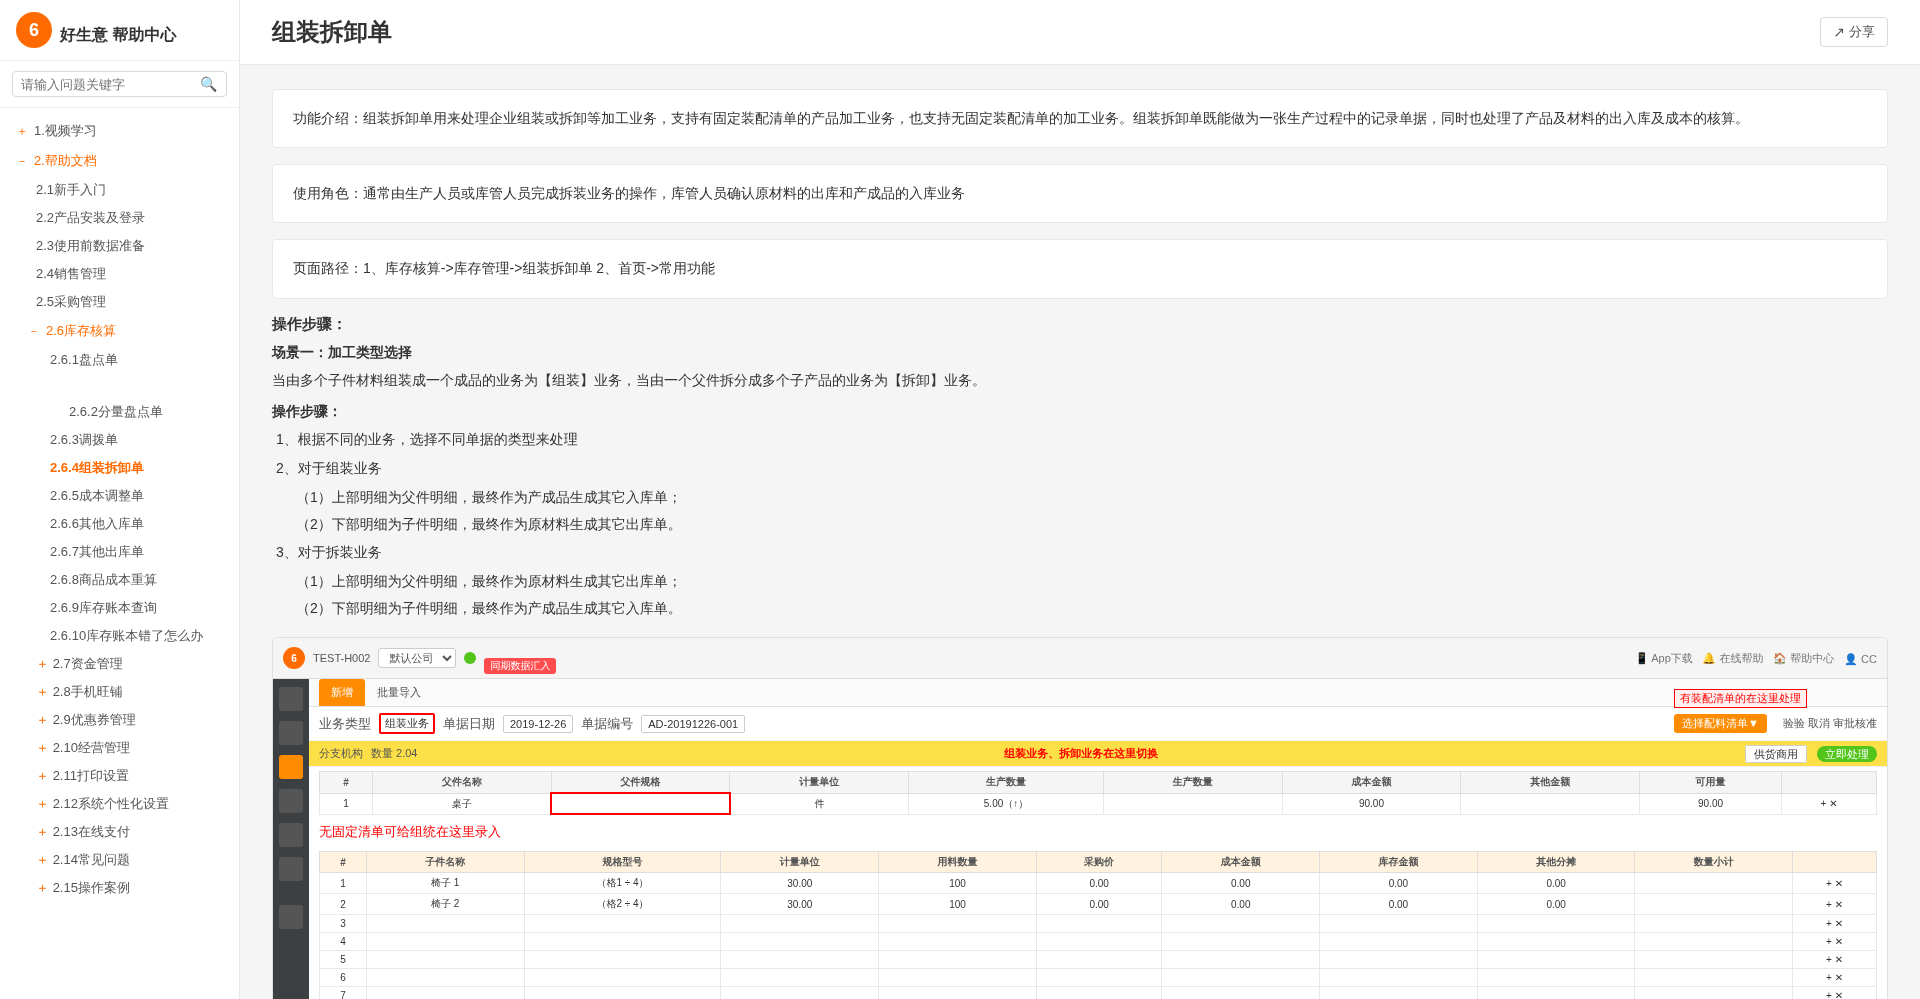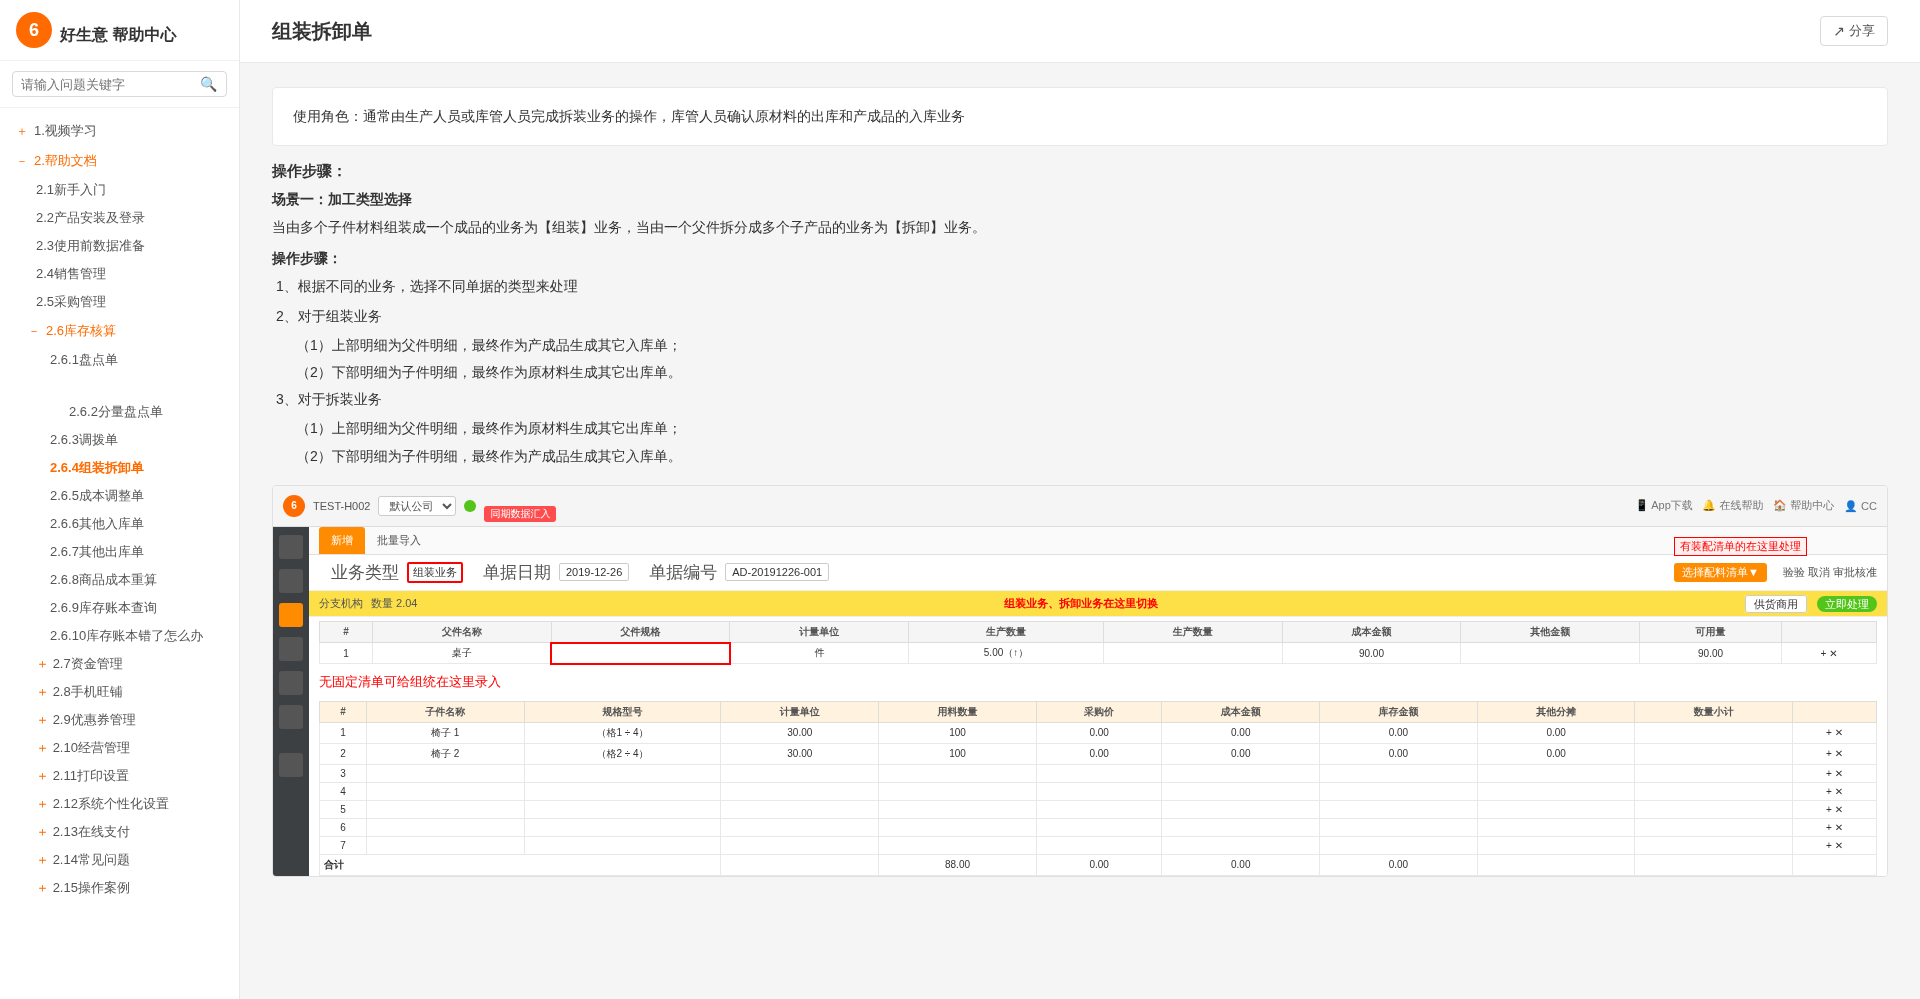--- a/index.html
+++ b/index.html
@@ -74,21 +74,21 @@
       background: #f5f5f5;
       display: flex;
       flex-direction: column;
     }
     .main-header {
       background: #fff;
       padding: 16px 32px;
       border-bottom: 1px solid #e8e8e8;
       display: flex; align-items: center; justify-content: space-between;
     }
-    .page-title { font-size: 20px; font-weight: bold; color: #333; }
+    .page-title { font-size: 24px; font-weight: bold; color: #333; }
     .share-btn {
       display: flex; align-items: center; gap: 4px;
       border: 1px solid #d9d9d9; border-radius: 4px;
       padding: 5px 12px; background: #fff; cursor: pointer;
       color: #555; font-size: 13px;
     }
 
     .content-body {
       padding: 24px 32px;
       flex: 1;
@@ -174,21 +174,21 @@
       padding: 6px 12px; font-size: 11px; color: #555; cursor: pointer;
     }
     .mock-tab.active-tab {
       background: #ff8c00; color: #fff; border-radius: 3px 3px 0 0;
     }
     .mock-form-row {
       display: flex; align-items: center; gap: 8px;
       padding: 6px 10px; border-bottom: 1px solid #f0f0f0;
       flex-wrap: wrap;
     }
-    .mock-form-label { font-size: 17px; color: #555; white-space: nowrap; margin-left: 12px; }
+    .mock-form-label { font-size: 13px; color: #555; white-space: nowrap; }
     .mock-form-input {
       border: 1px solid #ccc; border-radius: 2px; padding: 2px 6px;
       font-size: 11px; color: #333; background: #fff;
     }
     .mock-table-area {
       margin: 0 10px;
     }
     .mock-table {
       width: 100%;
       border-collapse: collapse;
@@ -360,25 +360,31 @@
   <div class="main-header">
     <h1 class="page-title">组装拆卸单</h1>
     <button class="share-btn">
       <span style="font-size:14px;">↗</span>
       <span>分享</span>
     </button>
   </div>
 
   <div class="content-body">
 
+    <div class="info-block">
+      <span>功能介绍：组装拆卸单用来处理企业组装或拆卸等加工业务，支持有固定装配清单的产品加工业务，也支持无固定装配清单的加工业务。组装拆卸单既能做为一张生产过程中的记录单据，同时也处理了产品及材料的出入库及成本的核算。</span>
+    </div>
 
     <div class="info-block">
       <span>使用角色：通常由生产人员或库管人员完成拆装业务的操作，库管人员确认原材料的出库和产成品的入库业务</span>
     </div>
 
+    <div class="info-block">
+      <span>页面路径：1、库存核算-&gt;库存管理-&gt;组装拆卸单 2、首页-&gt;常用功能</span>
+    </div>
 
     <div class="section-title">操作步骤：</div>
 
     <div class="section-subtitle">场景一：加工类型选择</div>
     <div class="body-text">当由多个子件材料组装成一个成品的业务为【组装】业务，当由一个父件拆分成多个子产品的业务为【拆卸】业务。</div>
 
     <div class="section-subtitle">操作步骤：</div>
     <div class="numbered-item">1、根据不同的业务，选择不同单据的类型来处理</div>
     <div class="numbered-item">2、对于组装业务</div>
     <div class="sub-item">（1）上部明细为父件明细，最终作为产成品生成其它入库单；</div>

